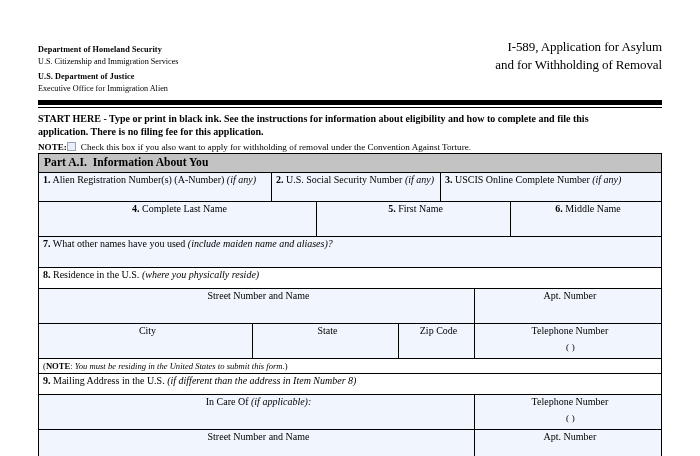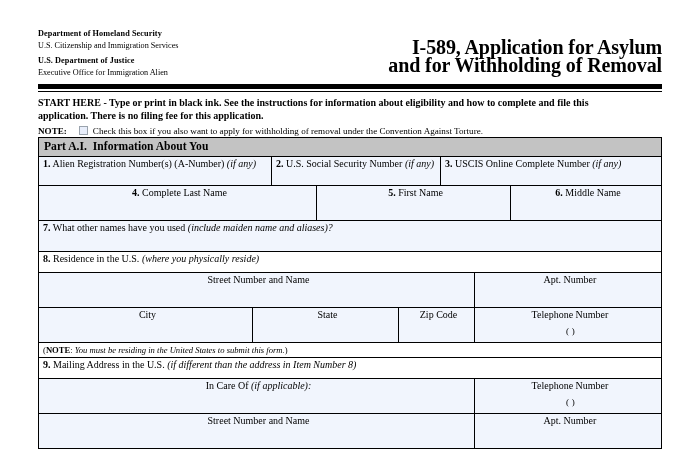--- a/index.html
+++ b/index.html
@@ -24,21 +24,21 @@
   .sheet {
     position: absolute;
     left: 38px;
     top: 0;
     width: 624px;
   }
 
   
   .masthead {
     position: relative;
-    padding-top: 28px;
+    padding-top: 44px;
     min-height: 50px;
   }
   .agency-block {
     display: block;
   }
   .agency-line-bold {
     font-weight: bold;
     font-size: 8.2px;
     line-height: 11.5px;
     letter-spacing: 0.1px;
@@ -49,22 +49,22 @@
     line-height: 11.5px;
   }
   .agency-gap { height: 4px; }
 
   .form-title {
     position: absolute;
     right: 0;
     top: 38px;
     width: 300px;
     text-align: right;
-    font-weight: bold;
-    font-size: 20px;
+    font-weight: normal;
+    font-size: 13px;
     line-height: 18px;
     letter-spacing: -0.1px;
   }
 
   .rule-thick {
     margin-top: 6px;
     height: 5px;
     background: #000000;
   }
   .rule-thin {
@@ -84,21 +84,21 @@
   }
   .note-line {
     margin-top: 3px;
     display: flex;
     align-items: center;
     font-size: 9.1px;
     line-height: 12px;
   }
   .note-label {
     font-weight: bold;
-    margin-right: 12px;
+    margin-right: 0;
   }
   .chk {
     display: inline-block;
     width: 9px;
     height: 9px;
     background: #e8eefb;
     border: 1px solid #9aa3ad;
     margin-right: 5px;
     box-sizing: border-box;
   }

